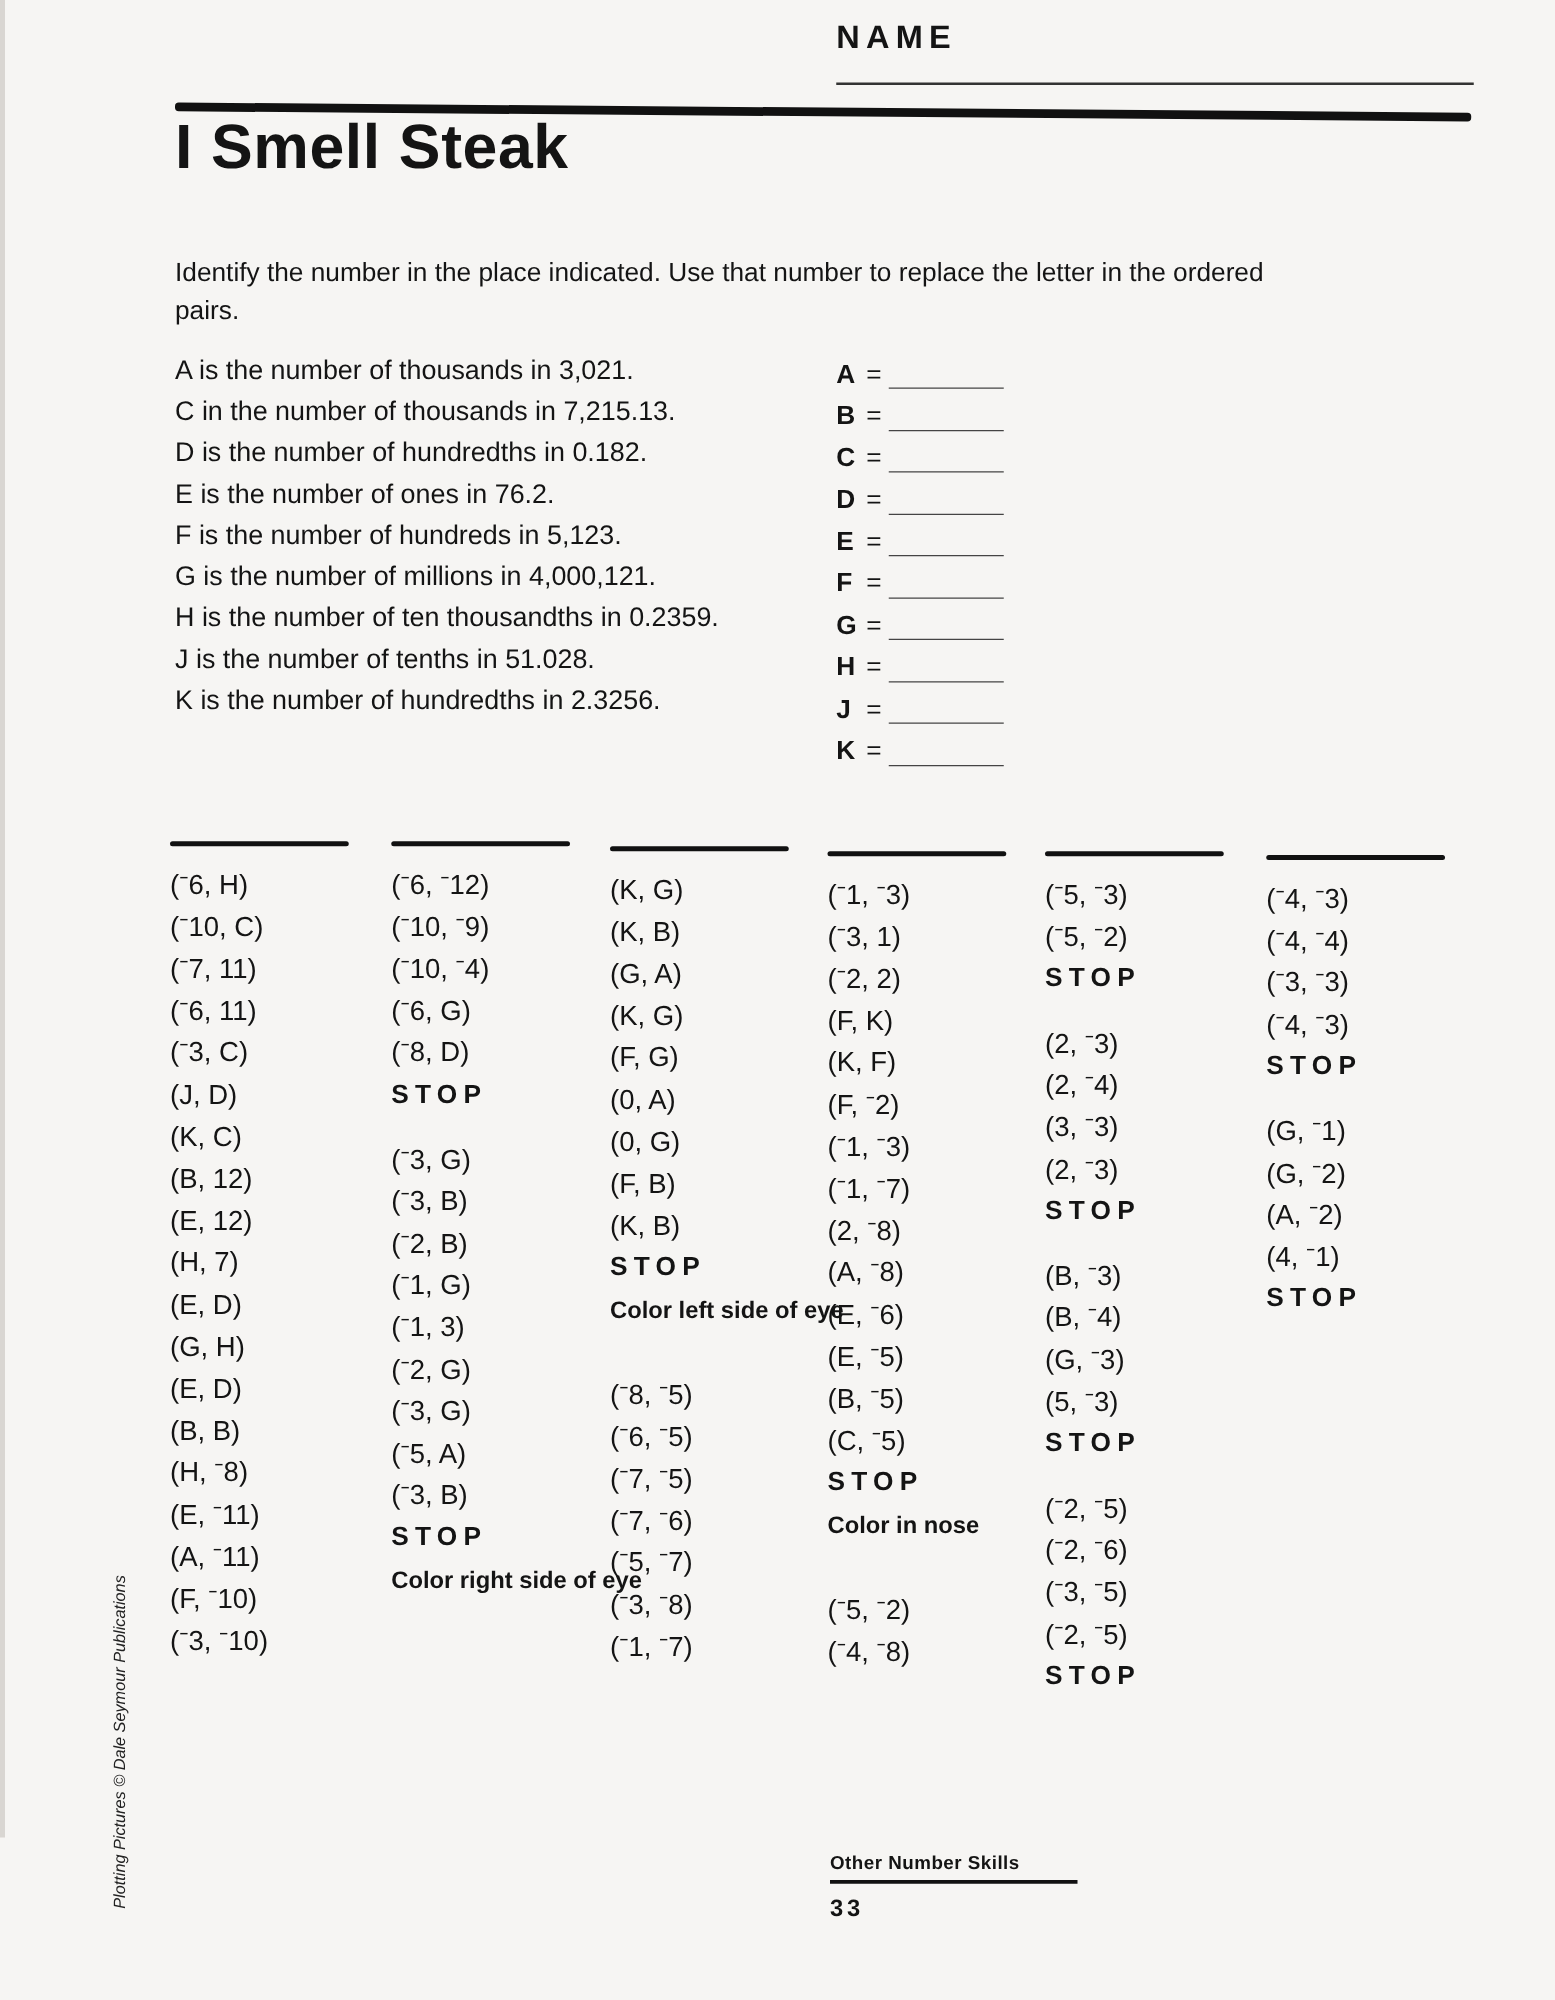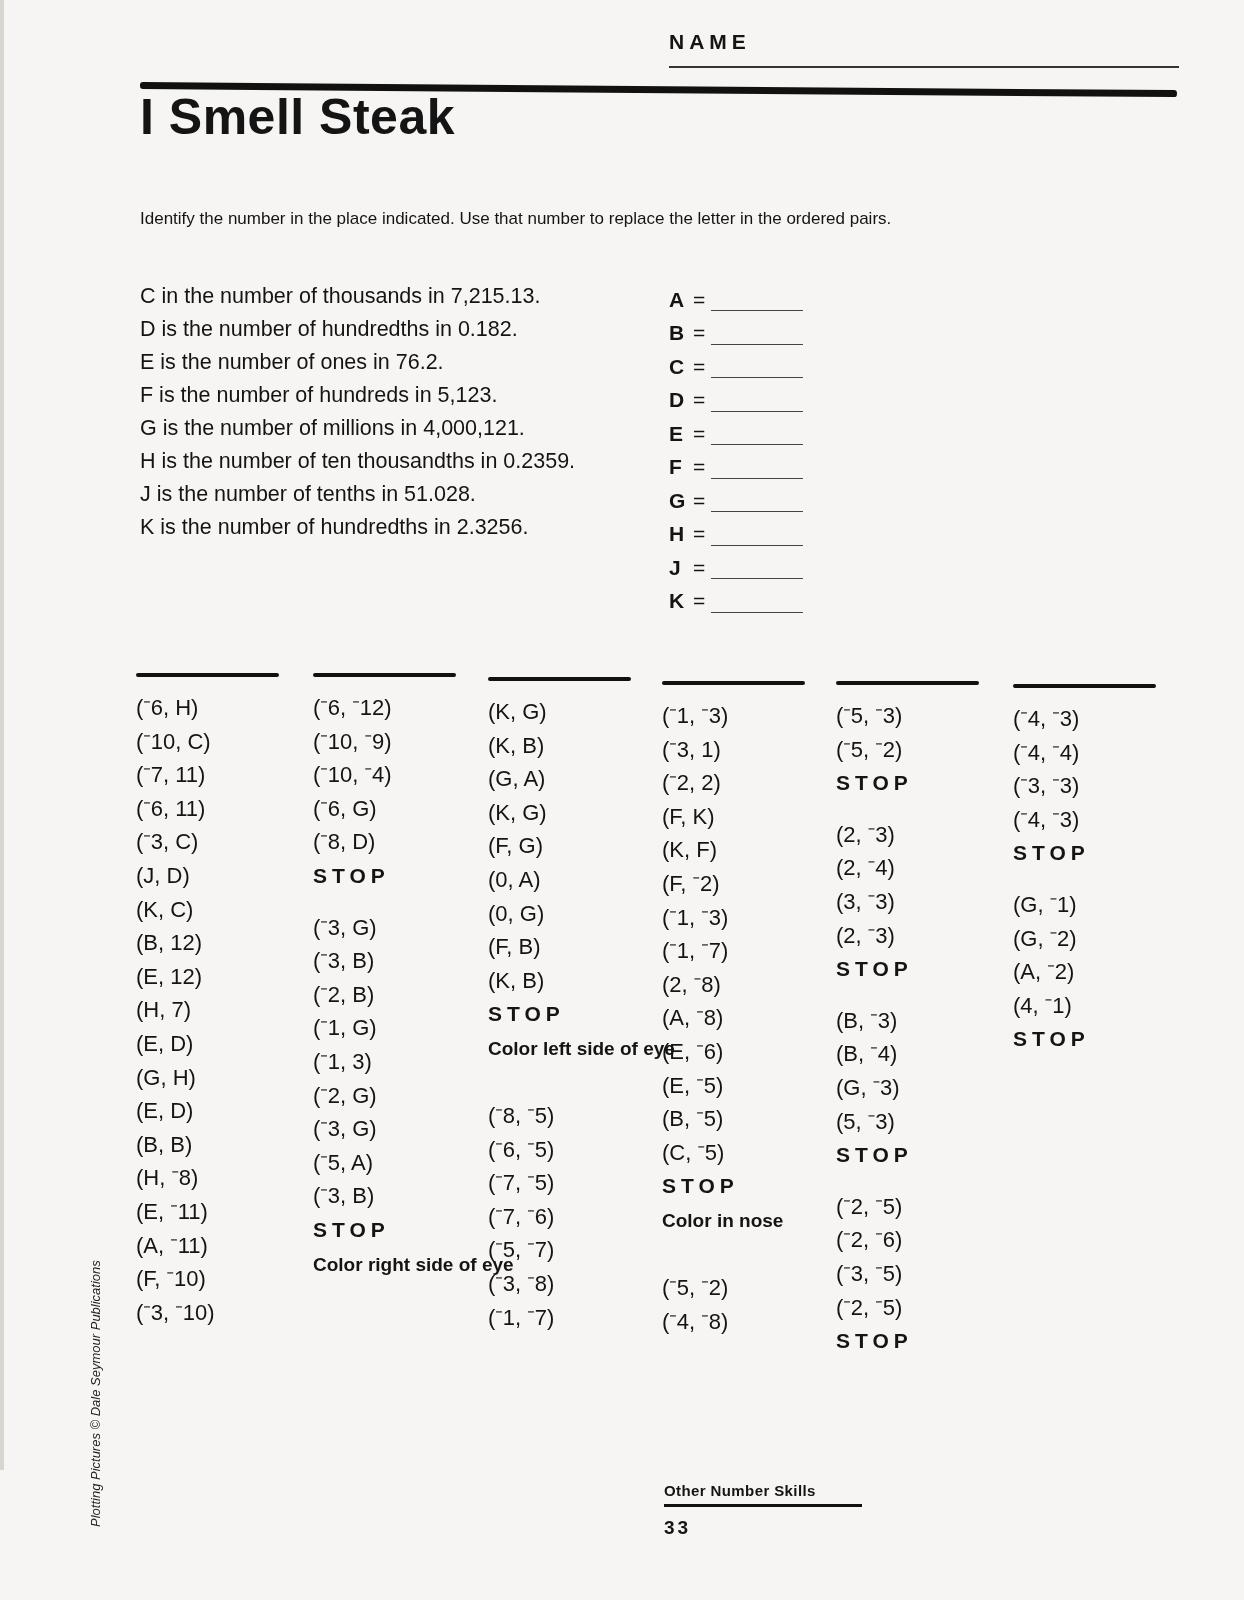--- a/index.html
+++ b/index.html
@@ -3,34 +3,34 @@
 <meta charset="utf-8">
 <style>
   html, body { margin:0; padding:0; }
   body {
     width:1244px; height:1600px; position:relative; overflow:hidden;
     background:#f6f5f3; color:#141414;
     font-family:"Liberation Sans", sans-serif;
   }
   .left-edge { position:absolute; left:0; top:0; width:4px; height:1470px; background:#d9d6d2; }
   .name-label {
-    position:absolute; left:669px; top:30px; font-weight:bold; font-size:21px;
+    position:absolute; left:669px; top:14px; font-weight:bold; font-size:26px;
     letter-spacing:5px; font-family:"Liberation Sans", sans-serif;
   }
   .name-line { position:absolute; left:669px; top:66px; width:510px; height:2px; background:#333; }
   .title-rule {
     position:absolute; left:140px; top:82px; width:1037px; height:7px; background:#111;
     transform:rotate(0.45deg); transform-origin:left center; border-radius:3px;
   }
   .title {
     position:absolute; left:140px; top:88px; font-size:50px; font-weight:bold;
     letter-spacing:0.5px;
   }
   .instructions {
-    position:absolute; left:140px; top:204px; width:880px; font-size:17px; line-height:30px;
+    position:absolute; left:140px; top:204px; width:880px; font-size:21px; line-height:30px;
   }
   .clues { position:absolute; left:140px; top:280px; }
   .clue { height:33px; font-size:21.5px; line-height:33px; white-space:nowrap; }
   .answers { position:absolute; left:669px; top:283px; }
   .answer { height:33.5px; display:flex; align-items:center; font-size:21px; }
   .answer .letter { font-weight:bold; width:24px; font-size:21px; }
   .answer .eq { width:18px; }
   .answer .blank { width:92px; height:18px; border-bottom:1.5px solid #444; margin-top:4px; }
   .col { position:absolute; }
   .col .hdr { width:143px; height:4px; background:#111; margin-bottom:14px; border-radius:2px; }
@@ -53,20 +53,21 @@
 
 <div class="name-label">NAME</div>
 <div class="name-line"></div>
 
 <div class="title-rule"></div>
 <div class="title">I Smell Steak</div>
 
 <div class="instructions">Identify the number in the place indicated. Use that number to replace the letter in the ordered pairs.</div>
 
 <div class="clues">
+  <div class="clue">A is the number of thousands in 3,021.</div>
   <div class="clue">C in the number of thousands in 7,215.13.</div>
   <div class="clue">D is the number of hundredths in 0.182.</div>
   <div class="clue">E is the number of ones in 76.2.</div>
   <div class="clue">F is the number of hundreds in 5,123.</div>
   <div class="clue">G is the number of millions in 4,000,121.</div>
   <div class="clue">H is the number of ten thousandths in 0.2359.</div>
   <div class="clue">J is the number of tenths in 51.028.</div>
   <div class="clue">K is the number of hundredths in 2.3256.</div>
 </div>
 

